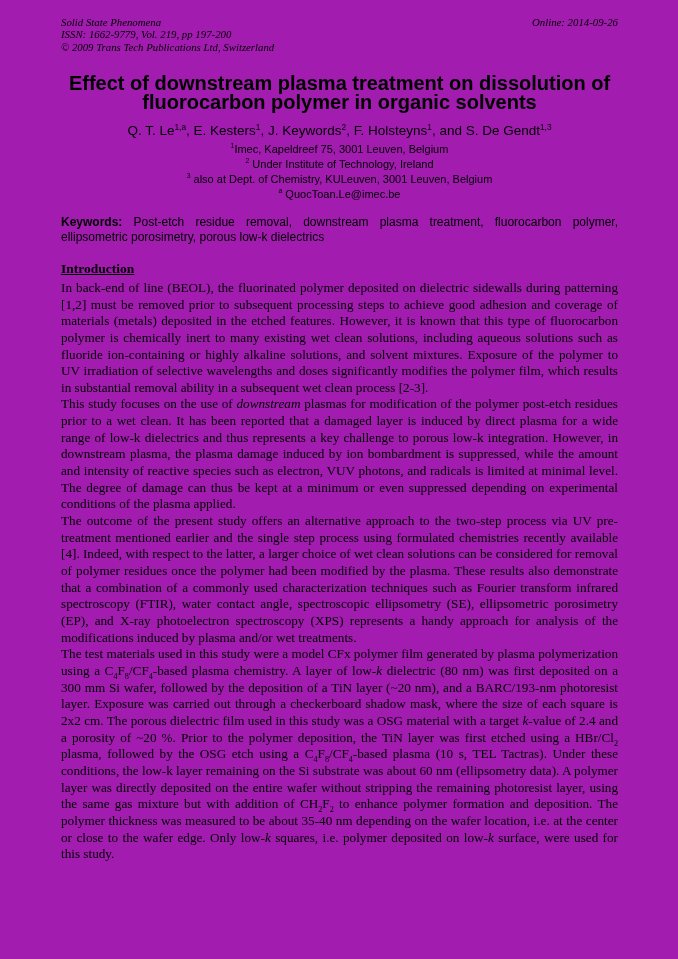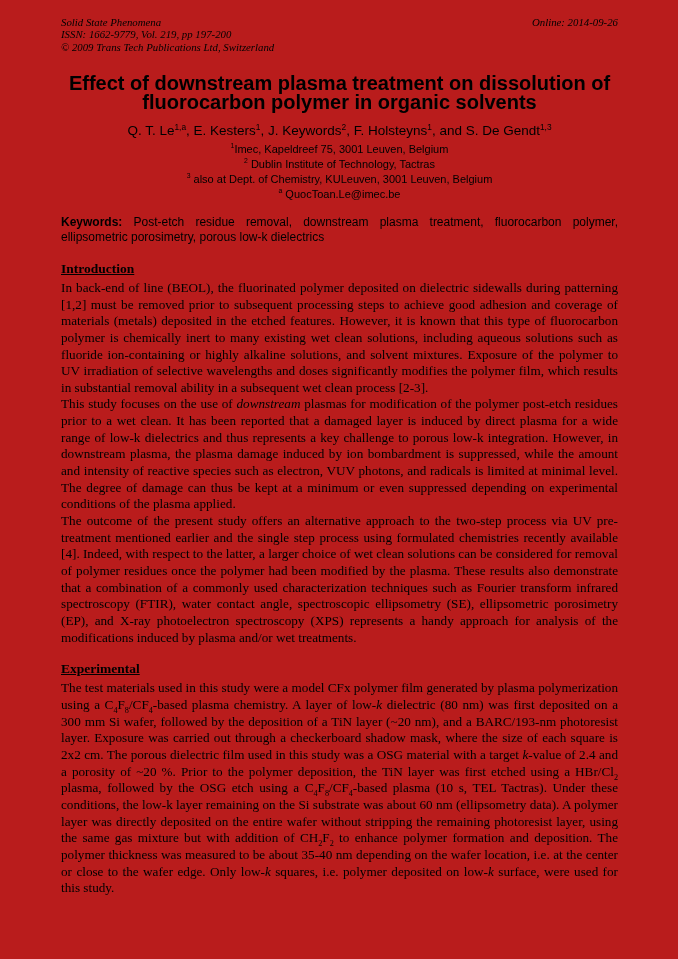--- a/index.html
+++ b/index.html
@@ -7,21 +7,21 @@
   body {
     width: 678px;
     height: 959px;
     color: #000000;
     overflow: hidden;
   }
   .page {
     width: 678px;
     height: 959px;
     padding: 16px 60px 0 61px;
-    background: #b91c1c;
+    background: #a21caf;
   }
 
   
   .hdr {
     display: flex;
     justify-content: space-between;
     align-items: flex-start;
     font-family: "Liberation Serif", "DejaVu Serif", serif;
     font-style: italic;
     font-size: 10.8px;
@@ -98,32 +98,31 @@
     </div>
     <div class="hdr-right">Online: 2014-09-26</div>
   </header>
 
   <h1 class="title">Effect of downstream plasma treatment on dissolution of fluorocarbon polymer in organic solvents</h1>
 
   <p class="authors"><span>Q. T. Le</span><sup>1,a</sup><span>, E. Kesters</span><sup>1</sup><span>, J. Keywords</span><sup>2</sup><span>, F. Holsteyns</span><sup>1</sup><span>, and S. De Gendt</span><sup>1,3</sup></p>
 
   <div class="affils">
     <div class="affil"><sup>1</sup><span>Imec, Kapeldreef 75, 3001 Leuven, Belgium</span></div>
-    <div class="affil"><sup>2</sup><span> Dublin Institute of Technology, Tactras</span></div>
+    <div class="affil"><sup>2</sup><span> Under Institute of Technology, Ireland</span></div>
     <div class="affil"><sup>3</sup><span> also at Dept. of Chemistry, KULeuven, 3001 Leuven, Belgium</span></div>
     <div class="affil"><sup>a</sup><span> QuocToan.Le@imec.be</span></div>
   </div>
 
   <p class="keywords"><span class="seg-b">Keywords:</span><span> Post-etch residue removal, downstream plasma treatment, fluorocarbon polymer, ellipsometric porosimetry, porous low-k dielectrics</span></p>
 
   <section>
     <h2 class="sec-h">Introduction</h2>
     <p class="body-p"><span>In back-end of line (BEOL), the fluorinated polymer deposited on dielectric sidewalls during patterning [1,2] must be removed prior to subsequent processing steps to achieve good adhesion and coverage of materials (metals) deposited in the etched features. However, it is known that this type of fluorocarbon polymer is chemically inert to many existing wet clean solutions, including aqueous solutions such as fluoride ion-containing or highly alkaline solutions, and solvent mixtures. Exposure of the polymer to UV irradiation of selective wavelengths and doses significantly modifies the polymer film, which results in substantial removal ability in a subsequent wet clean process [2-3].</span></p>
     <p class="body-p"><span>This study focuses on the use of </span><span class="seg-i">downstream</span><span> plasmas for modification of the polymer post-etch residues prior to a wet clean. It has been reported that a damaged layer is induced by direct plasma for a wide range of low-k dielectrics and thus represents a key challenge to porous low-k integration. However, in downstream plasma, the plasma damage induced by ion bombardment is suppressed, while the amount and intensity of reactive species such as electron, VUV photons, and radicals is limited at minimal level. The degree of damage can thus be kept at a minimum or even suppressed depending on experimental conditions of the plasma applied.</span></p>
     <p class="body-p"><span>The outcome of the present study offers an alternative approach to the two-step process via UV pre-treatment mentioned earlier and the single step process using formulated chemistries recently available [4]. Indeed, with respect to the latter, a larger choice of wet clean solutions can be considered for removal of polymer residues once the polymer had been modified by the plasma. These results also demonstrate that a combination of a commonly used characterization techniques such as Fourier transform infrared spectroscopy (FTIR), water contact angle, spectroscopic ellipsometry (SE), ellipsometric porosimetry (EP), and X-ray photoelectron spectroscopy (XPS) represents a handy approach for analysis of the modifications induced by plasma and/or wet treatments.</span></p>
   </section>
 
   <section>
-    <h2 class="sec-h">Experimental</h2>
     <p class="body-p"><span>The test materials used in this study were a model CFx polymer film generated by plasma polymerization using a C</span><sub>4</sub><span>F</span><sub>8</sub><span>/CF</span><sub>4</sub><span>-based plasma chemistry. A layer of low-</span><span class="seg-i">k</span><span> dielectric (80 nm) was first deposited on a 300 mm Si wafer, followed by the deposition of a TiN layer (~20 nm), and a BARC/193-nm photoresist layer. Exposure was carried out through a checkerboard shadow mask, where the size of each square is 2x2 cm. The porous dielectric film used in this study was a OSG material with a target </span><span class="seg-i">k</span><span>-value of 2.4 and a porosity of ~20 %. Prior to the polymer deposition, the TiN layer was first etched using a HBr/Cl</span><sub>2</sub><span> plasma, followed by the OSG etch using a C</span><sub>4</sub><span>F</span><sub>8</sub><span>/CF</span><sub>4</sub><span>-based plasma (10 s, TEL Tactras). Under these conditions, the low-k layer remaining on the Si substrate was about 60 nm (ellipsometry data). A polymer layer was directly deposited on the entire wafer without stripping the remaining photoresist layer, using the same gas mixture but with addition of CH</span><sub>2</sub><span>F</span><sub>2</sub><span> to enhance polymer formation and deposition. The polymer thickness was measured to be about 35-40 nm depending on the wafer location, i.e. at the center or close to the wafer edge. Only low-</span><span class="seg-i">k</span><span> squares, i.e. polymer deposited on low-</span><span class="seg-i">k</span><span> surface, were used for this study.</span></p>
   </section>
 
 </div>
 
 </body></html>

